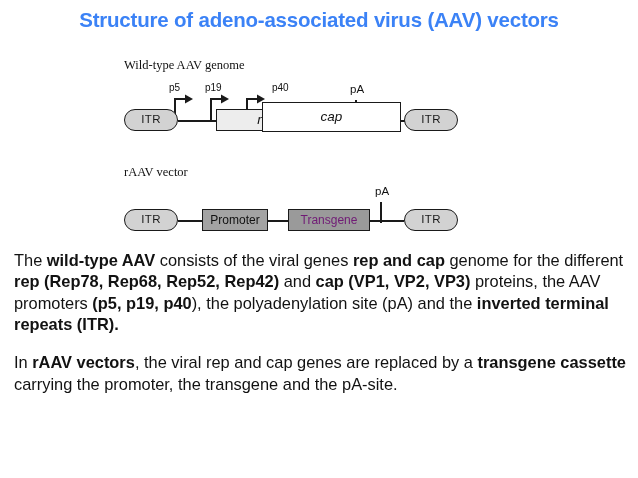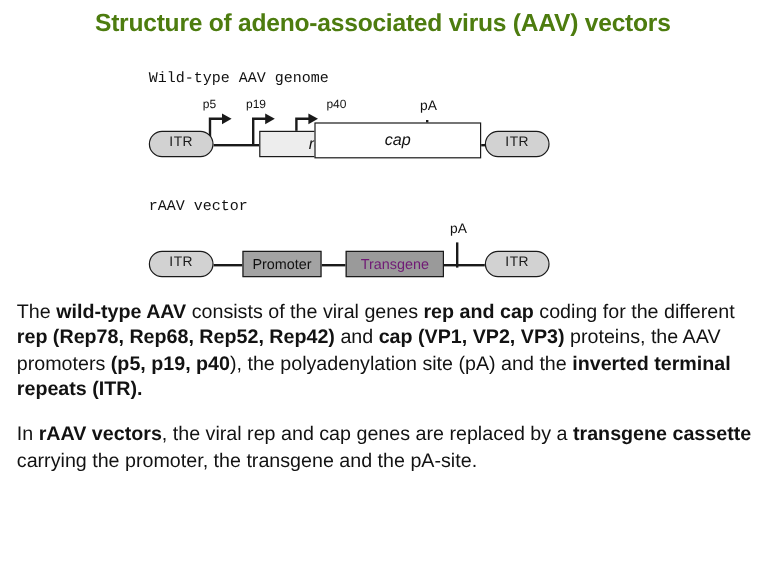--- a/index.html
+++ b/index.html
@@ -19,35 +19,35 @@
   
   #slide-title {
     position: absolute;
     left: 0;
     top: 8px;
     width: 638px;
     text-align: center;
     font-size: 20.5px;
     font-weight: bold;
     letter-spacing: -0.2px;
-    color: #4d7c0f;
+    color: #3b82f6;
   }
 
   
   #figure {
     position: absolute;
     left: 0;
     top: 50px;
     width: 638px;
     height: 192px;
   }
 
   .fig-caption {
     position: absolute;
-    font-family: Liberation Mono, monospace;
+    font-family: Liberation Serif, serif;
     font-size: 12.5px;
     color: #111111;
     white-space: nowrap;
   }
 
   .track-line {
     position: absolute;
     background: #1a1a1a;
     height: 2px;
   }
@@ -197,15 +197,15 @@
 
     <div class="gene-box box-promoter" style="left:202px; top:159px; width:66px; height:22px;">Promoter</div>
 
     <div class="gene-box box-transgene" style="left:288px; top:159px; width:82px; height:22px;">Transgene</div>
 
     <div class="gene-box box-itr" style="left:404px; top:159px; width:54px; height:22px;">ITR</div>
   </div>
 </div>
 
 <div id="body-text">
-  <p><span> The </span><b>wild-type AAV</b><span> consists of the viral genes </span><b>rep and cap</b><span> coding for the different </span><b>rep (Rep78, Rep68, Rep52, Rep42)</b><span> and </span><b>cap (VP1, VP2, VP3)</b><span> proteins, the AAV promoters </span><b>(p5, p19, p40</b><span>), the polyadenylation site (pA) and the </span><b>inverted terminal repeats (ITR).</b></p>
+  <p><span> The </span><b>wild-type AAV</b><span> consists of the viral genes </span><b>rep and cap</b><span> genome for the different </span><b>rep (Rep78, Rep68, Rep52, Rep42)</b><span> and </span><b>cap (VP1, VP2, VP3)</b><span> proteins, the AAV promoters </span><b>(p5, p19, p40</b><span>), the polyadenylation site (pA) and the </span><b>inverted terminal repeats (ITR).</b></p>
   <p class="para-gap"><span>In </span><b>rAAV vectors</b><span>, the viral rep and cap genes are replaced by a </span><b>transgene cassette</b><span> carrying the promoter, the  transgene  and the pA-site.</span></p>
 </div>
 
 </body></html>

